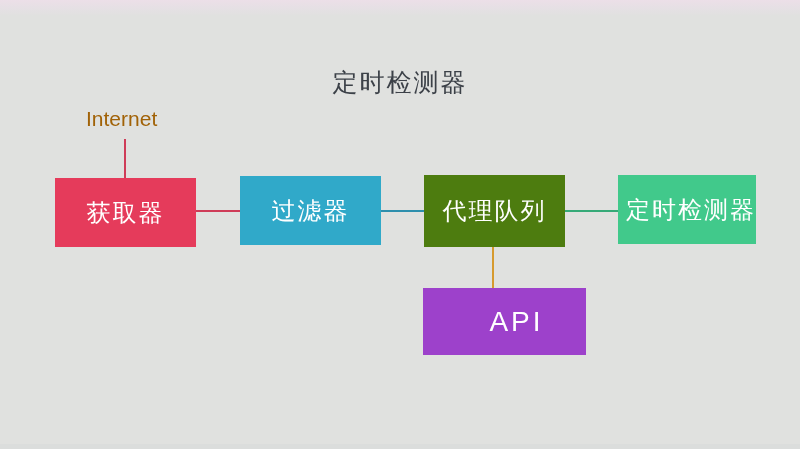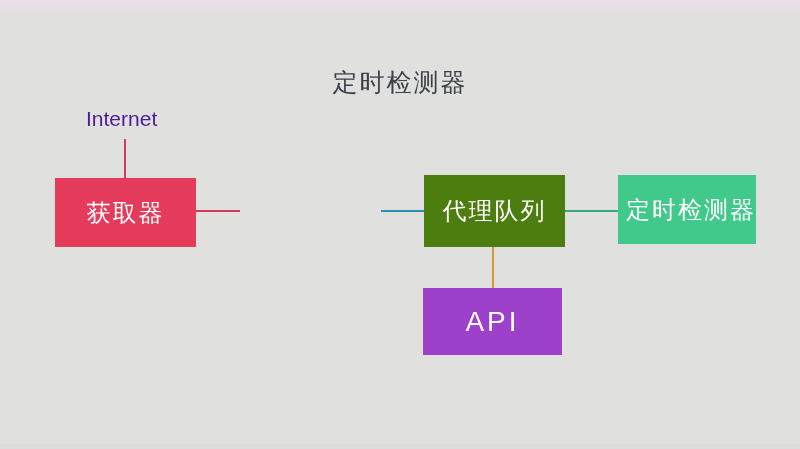--- a/index.html
+++ b/index.html
@@ -35,21 +35,21 @@
     width: 800px;
     text-align: center;
     font-size: 25px;
     letter-spacing: 2px;
     color: #3c4148;
   }
   .internet-label {
     position: absolute;
     left: 86px; top: 107px;
     font-size: 21px;
-    color: #4c1d95;
+    color: #a16207;
   }
   .node {
     position: absolute;
     display: flex;
     align-items: center;
     justify-content: center;
     color: #ffffff;
     font-size: 24px;
     letter-spacing: 2px;
   }
@@ -80,32 +80,35 @@
   <div class="internet-label">Internet</div>
 
   <div class="connector conn-internet" style="background-color: rgb(207, 60, 88);"></div>
 
   <div class="node node-fetcher" style="background-color: rgb(229, 59, 91);">
     <span>获取器</span>
   </div>
 
   <div class="connector conn-f2f" style="background-color: rgb(207, 60, 88);"></div>
 
+  <div class="node node-filter" style="background-color: rgb(48, 169, 201);">
+    <span>过滤器</span>
+  </div>
 
   <div class="connector conn-fl2q" style="background-color: rgb(46, 143, 173);"></div>
 
   <div class="node node-queue" style="background-color: #4d7c0f; font-family: Liberation Mono, monospace;">
     <span>代理队列</span>
   </div>
 
   <div class="connector conn-q2t" style="background-color: rgb(54, 170, 120);"></div>
 
   <div class="node node-tester" style="background-color: rgb(65, 201, 139); justify-content: flex-end;">
     <span>定时检测器</span>
   </div>
 
   <div class="connector conn-q2a" style="background-color: rgb(214, 154, 47);"></div>
 
-  <div class="node node-api" style="background-color: rgb(157, 65, 203);">
+  <div class="node node-api" style="background-color: rgb(157, 65, 203); padding-left: 24px;">
     <span>API</span>
   </div>
 
 </div>
 
 </body></html>

